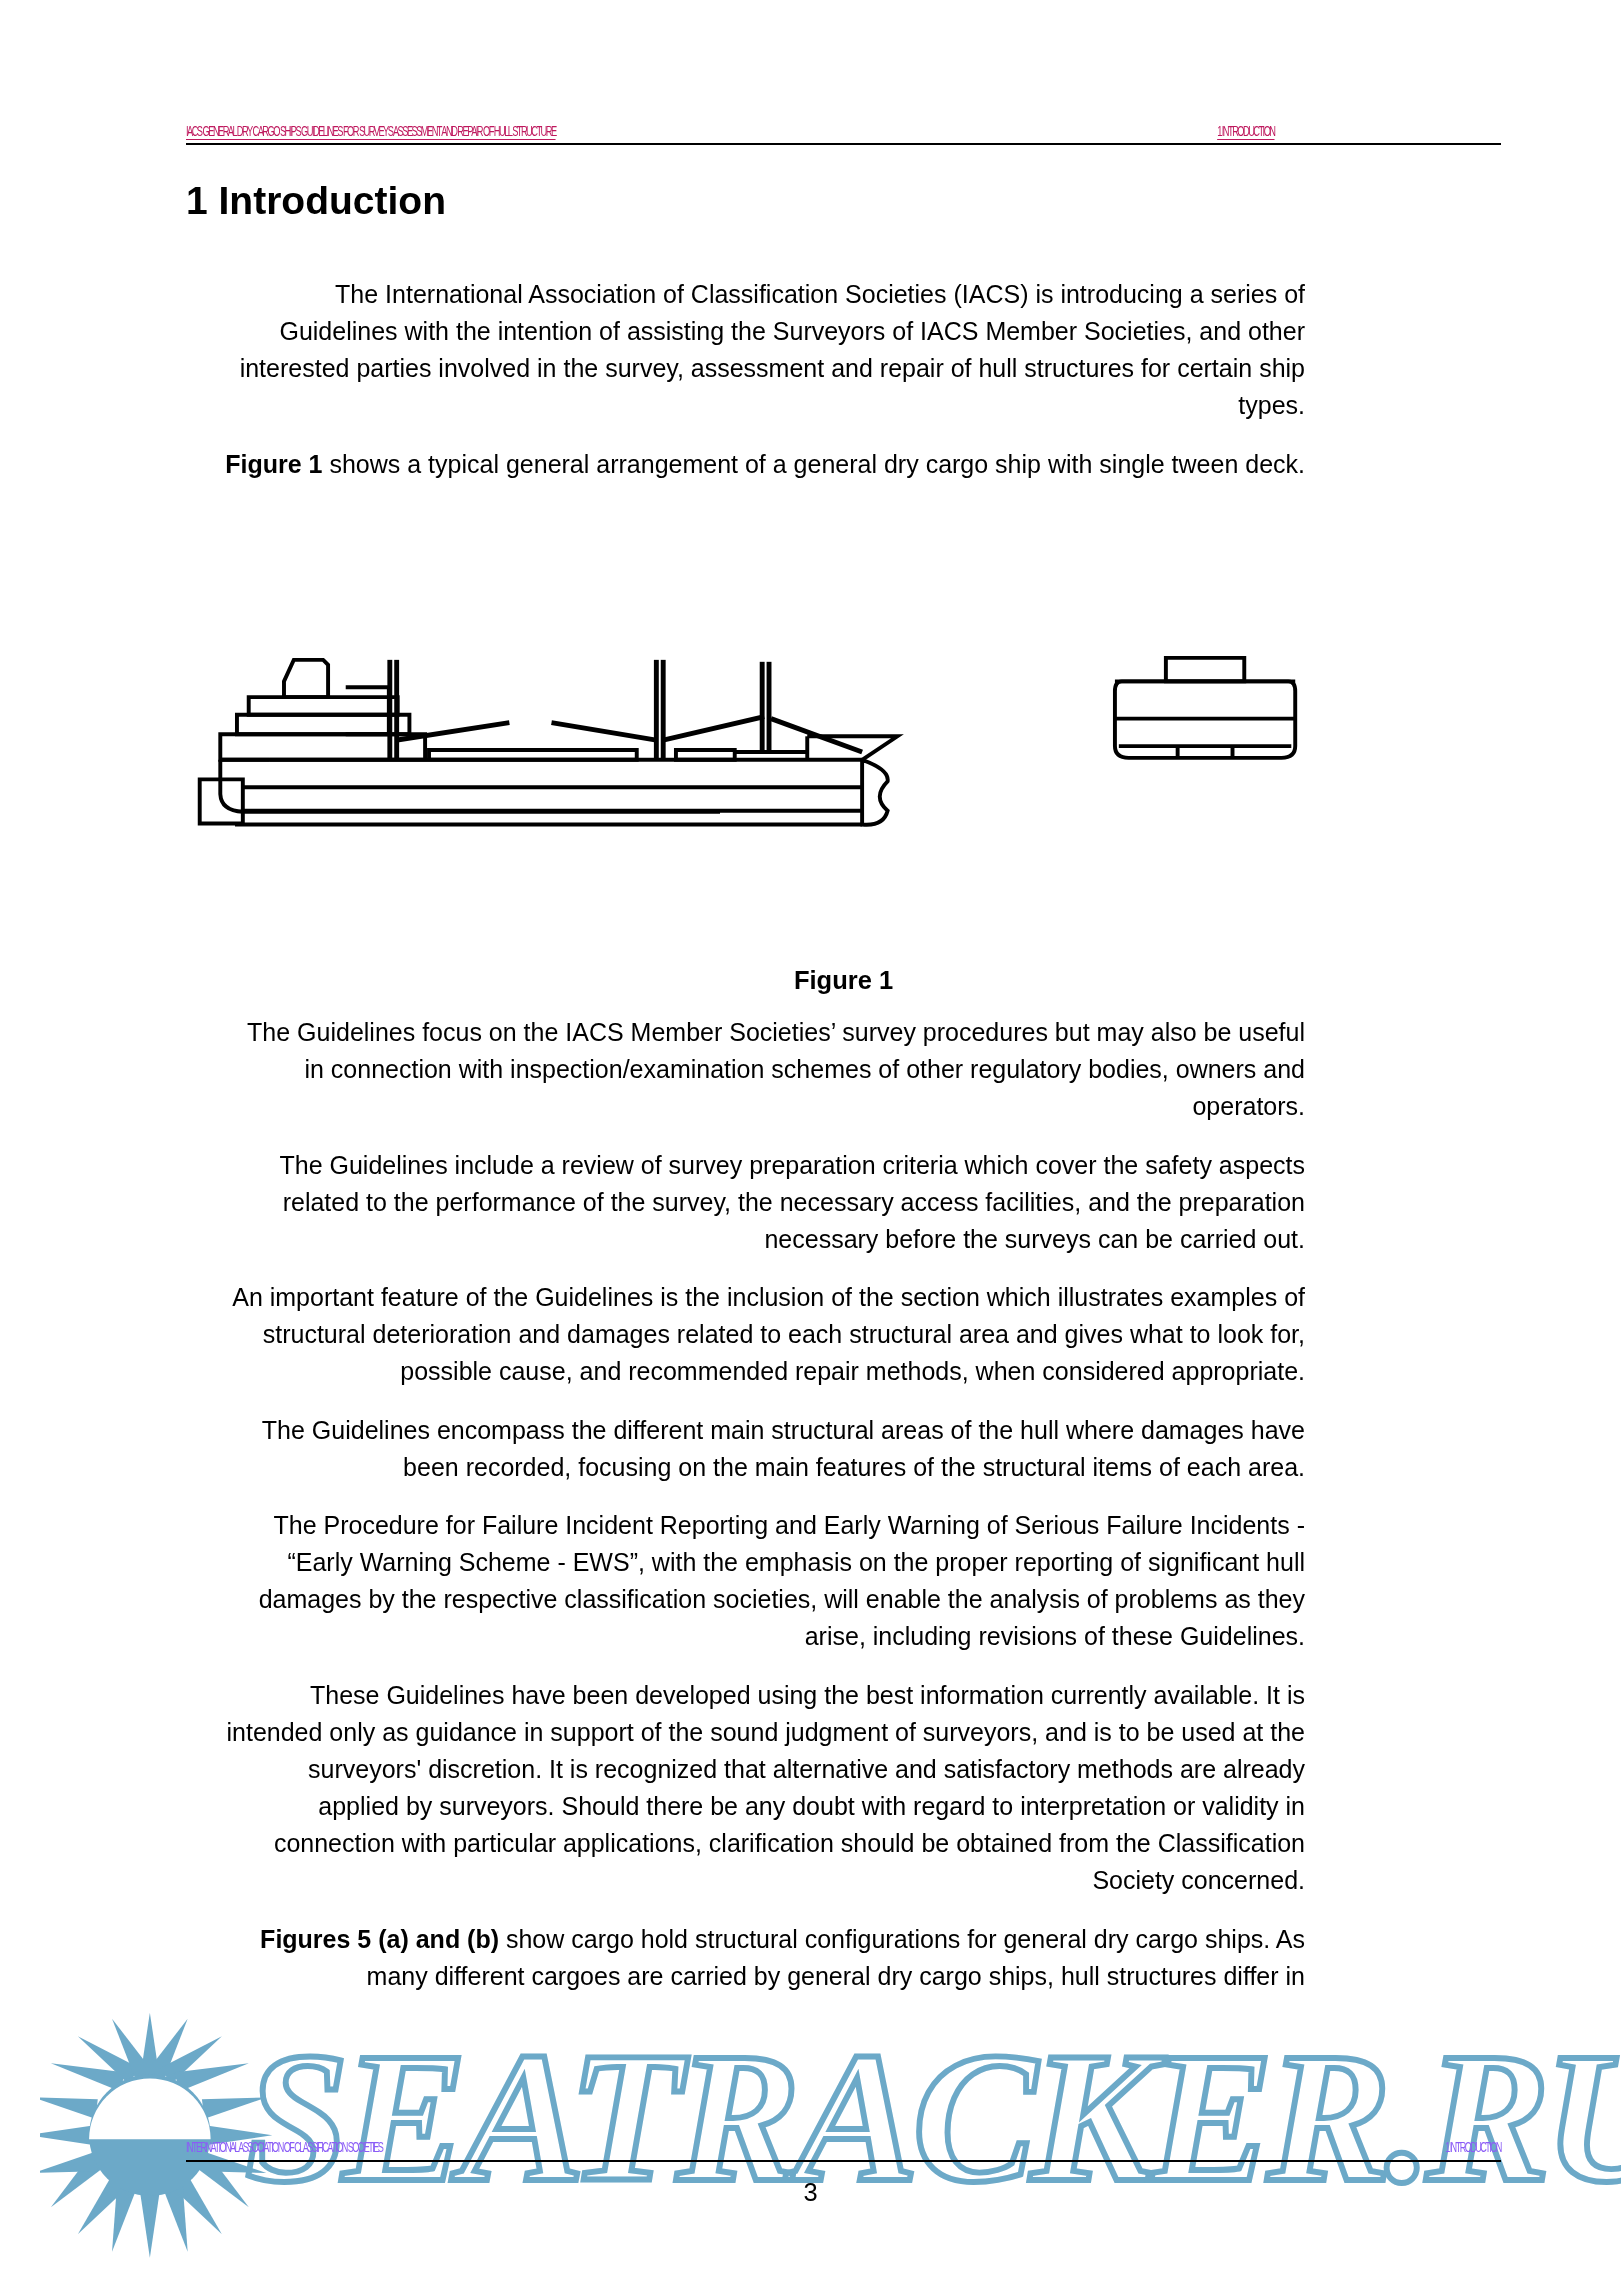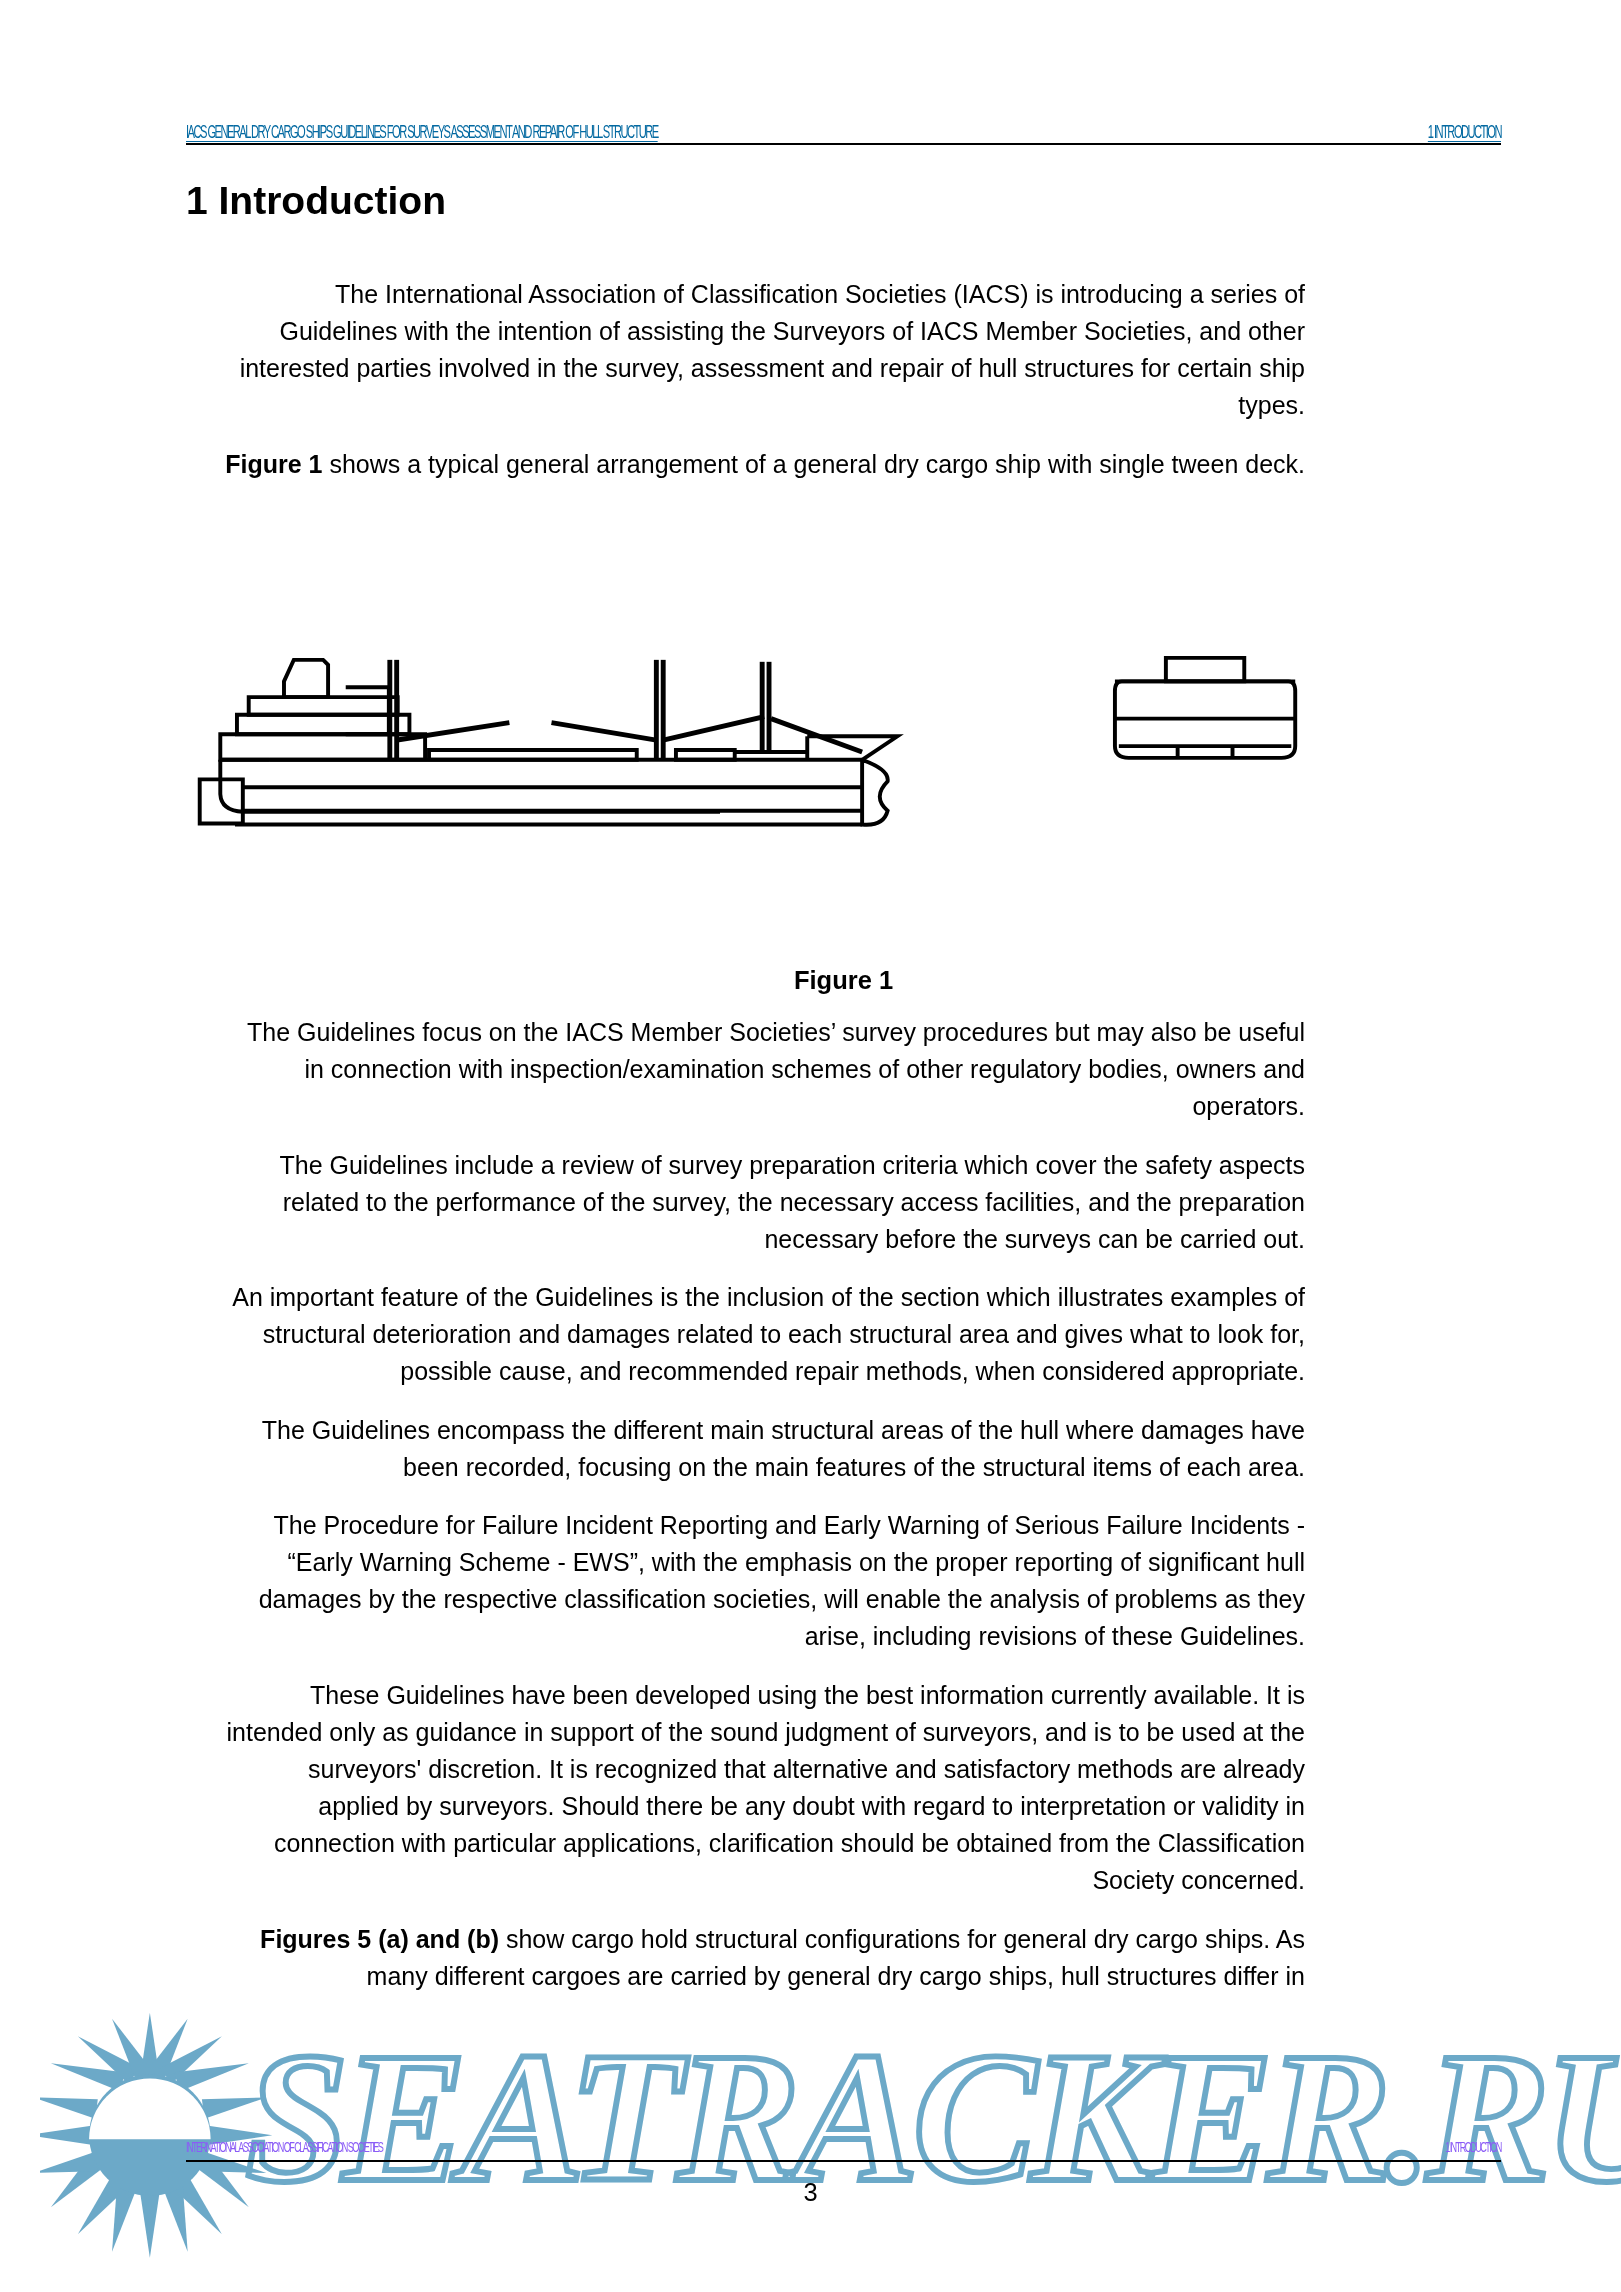--- a/index.html
+++ b/index.html
@@ -15,27 +15,27 @@
     font-family: "Liberation Sans", sans-serif;
     overflow: hidden;
     box-sizing: border-box;
   }
 
   
   .running-header {
     position: absolute;
     left: 186px;
     top: 122px;
-    width: 1315px;
+    width: 1088px;
     display: flex;
     justify-content: space-between;
     align-items: flex-end;
-    font-size: 18px;
+    font-size: 15px;
     letter-spacing: -2.5px;
-    color: #0369a1;
+    color: #be185d;
     text-decoration: underline;
     text-underline-offset: 2.9px;
   }
   .running-header .hdr-left {
     white-space: nowrap;
     transform: scaleX(0.62);
     transform-origin: left bottom;
   }
   .running-header .hdr-right {
     white-space: nowrap;

